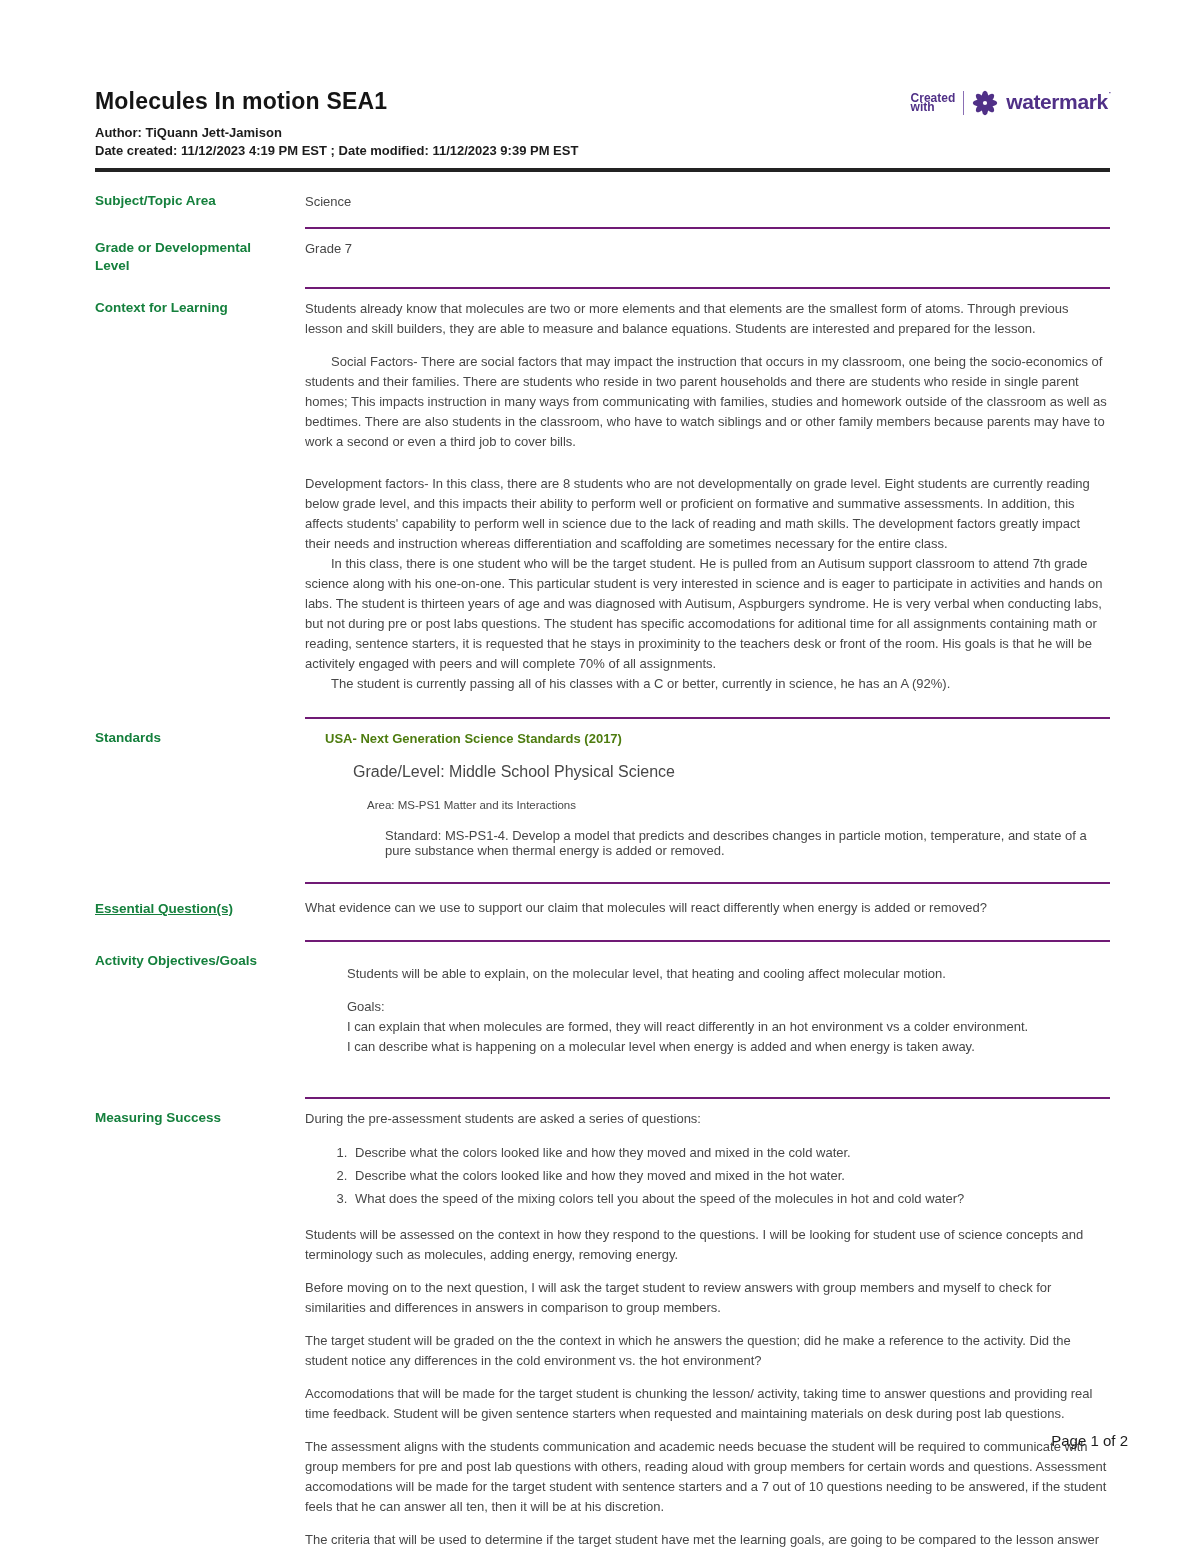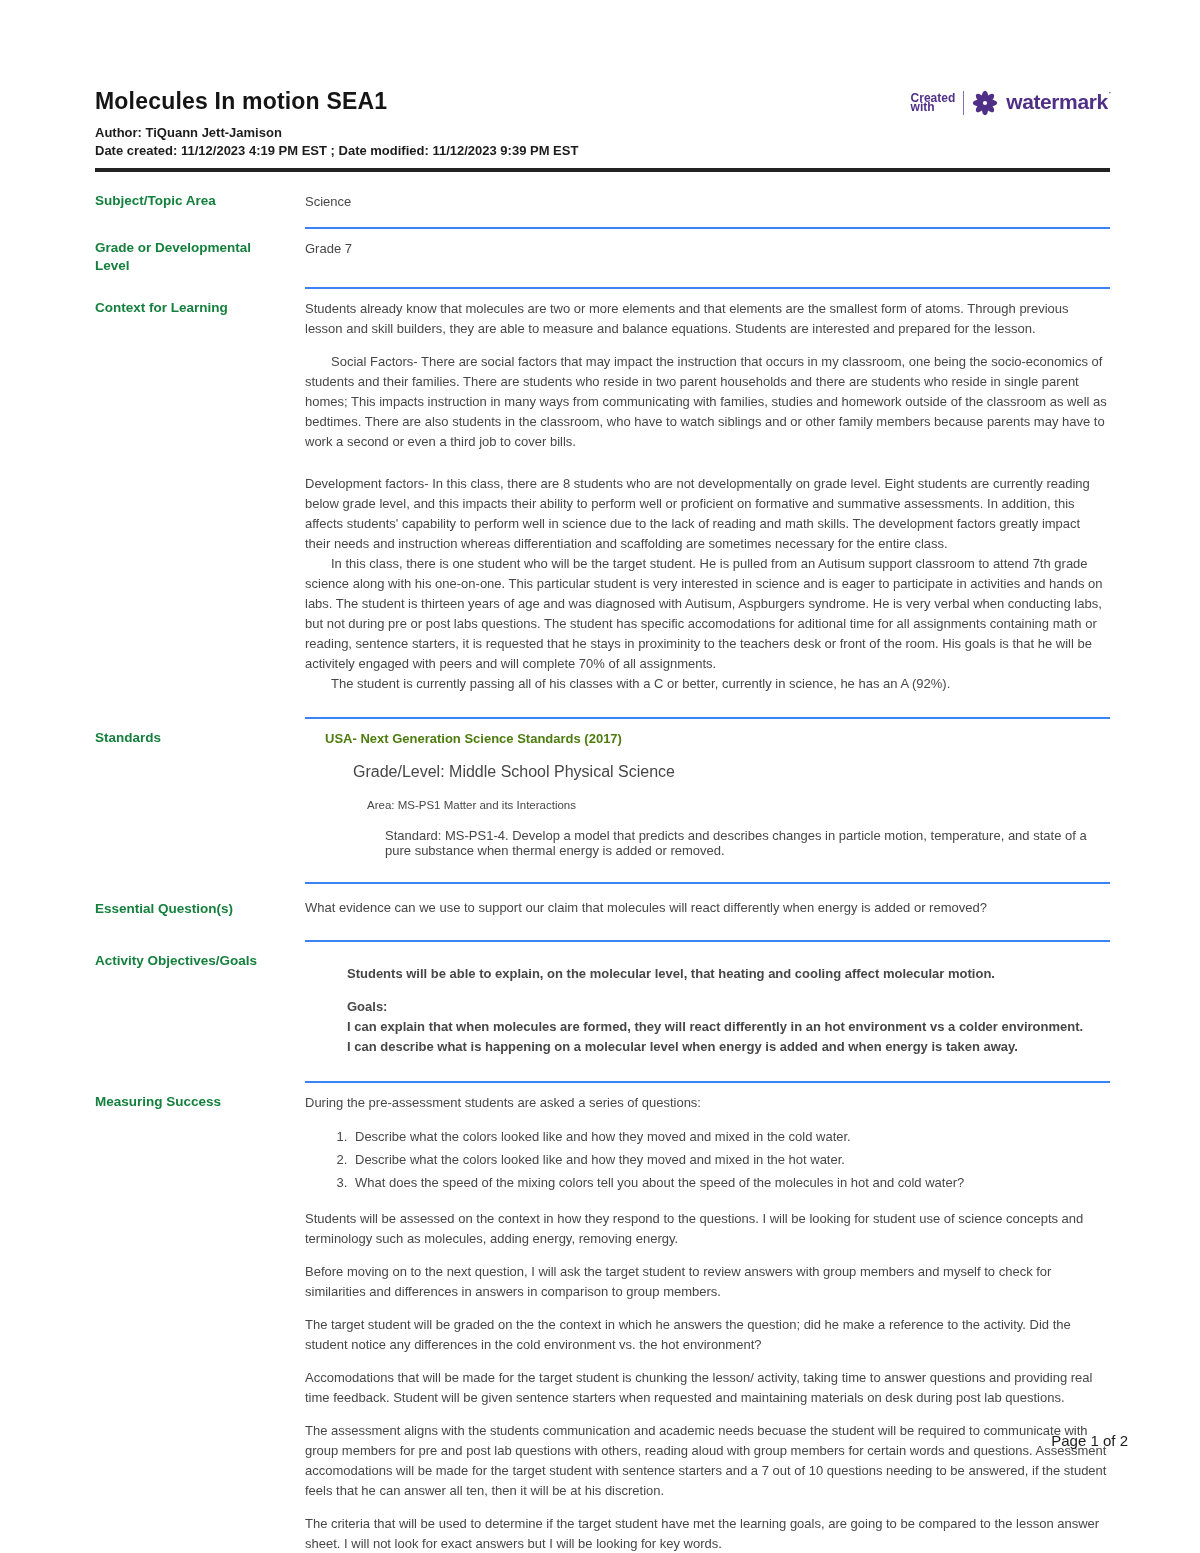--- a/index.html
+++ b/index.html
@@ -27,21 +27,21 @@
 
   
   .row{display:flex;align-items:stretch;}
   .row-label{
     flex:0 0 210px;padding:10px 18px 10px 0;box-sizing:border-box;
     font-size:13.5px;font-weight:700;color:#15803d;line-height:18px;
   }
   .row-content{
     flex:1;min-width:0;padding:10px 2px 15px 0;box-sizing:border-box;
     font-size:13px;line-height:20px;color:#474747;
-    border-bottom:2px solid #3b82f6;
+    border-bottom:2px solid #701a75;
   }
   .row:last-of-type .row-content{border-bottom:none;}
   .row-content p{margin:0 0 13px 0;}
   .row-content p:last-child{margin-bottom:0;}
   p.indent{text-indent:26px;}
 
   
   .std-framework{font-weight:700;font-size:13px;color:#4d7c0f;padding-left:20px;margin:2px 0 8px 0;}
   .std-grade{font-size:16px;padding-left:48px;margin:0 0 9px 0;}
   .std-area{font-size:11.5px;padding-left:62px;margin:0 0 10px 0;}
@@ -131,29 +131,29 @@
     <div class="row-label">Standards</div>
     <div class="row-content" style="padding-bottom:24px;">
       <p class="std-framework">USA- Next Generation Science Standards (2017)</p>
       <p class="std-grade">Grade/Level: Middle School Physical Science</p>
       <p class="std-area">Area: MS-PS1 Matter and its Interactions</p>
       <p class="std-standard">Standard: MS-PS1-4. Develop a model that predicts and describes changes in particle motion, temperature, and state of a pure substance when thermal energy is added or removed.</p>
     </div>
   </section>
 
   <section class="row">
-    <div class="row-label" style="padding-top:16px;">Essential Question(s)</div>
+    <div class="row-label" style="padding-top:16px;text-decoration:underline;">Essential Question(s)</div>
     <div class="row-content eq-content">
       <p>What evidence can we use to support our claim that molecules will react differently when energy is added or removed?</p>
     </div>
   </section>
 
   <section class="row">
     <div class="row-label">Activity Objectives/Goals</div>
-    <div class="row-content" style="padding-bottom:24px;font-weight:bold;">
+    <div class="row-content" style="padding-bottom:40px;">
       <div class="obj-block">
         <p>Students will be able to explain, on the molecular level, that heating and cooling affect molecular motion.</p>
         <div class="goals-list">
           <p>Goals:</p>
           <p>I can explain that when molecules are formed, they will react differently in an hot environment vs a colder environment.</p>
           <p>I can describe what is happening on a molecular level when energy is added and when energy is taken away.</p>
         </div>
       </div>
     </div>
   </section>

